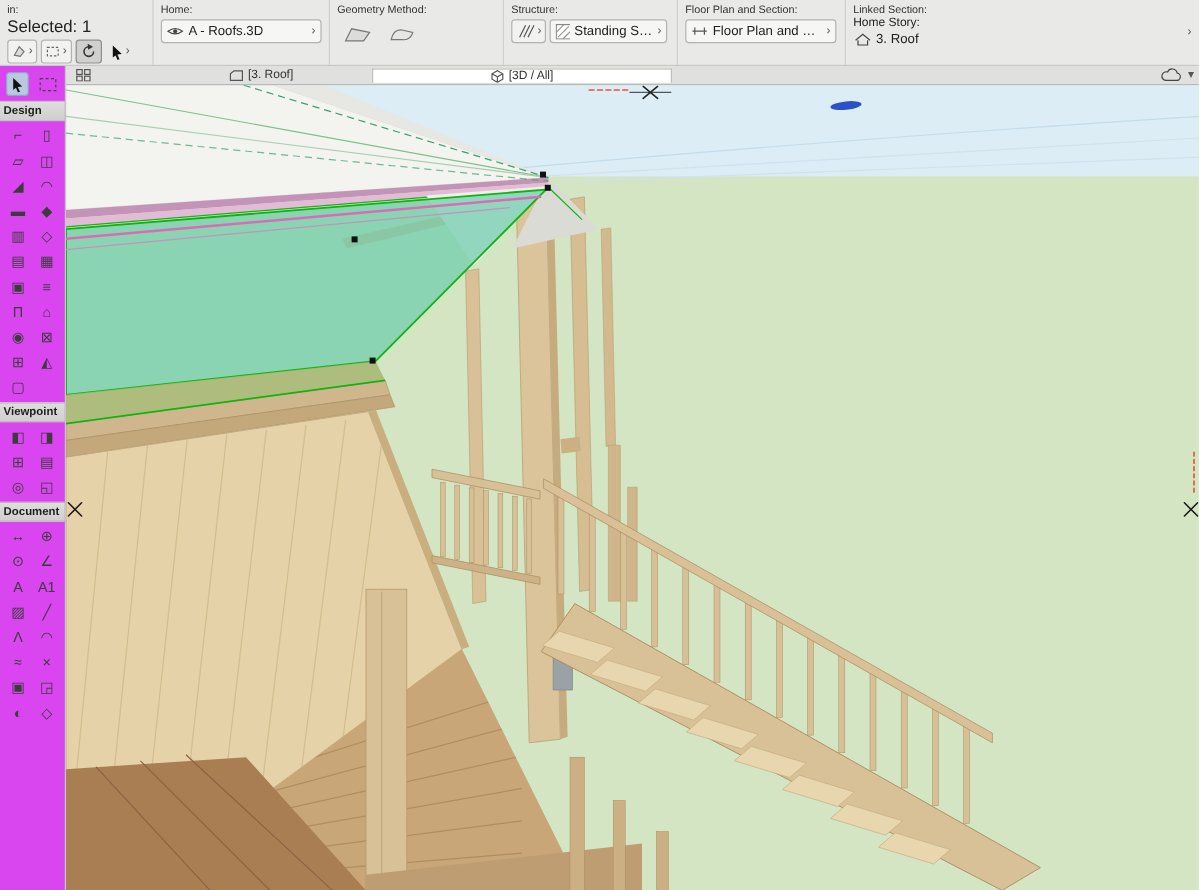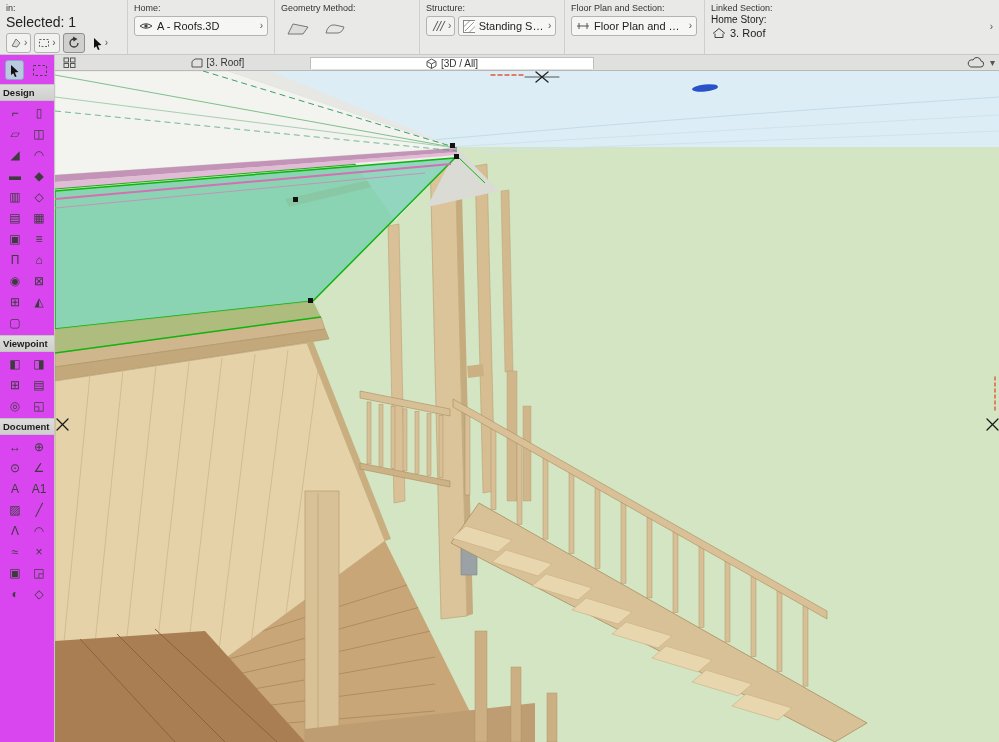--- a/index.html
+++ b/index.html
@@ -23,21 +23,21 @@
   .dd{height:20px;border:1px solid #b3b3b1;border-radius:3px;background:#f6f6f4;
       display:flex;align-items:center;padding:0 4px;gap:4px;font-size:11px;color:#222;white-space:nowrap;box-sizing:border-box;}
   .dd .dd-text{overflow:hidden;text-overflow:ellipsis;max-width:110px;}
 
   
   .tabbar{position:absolute;left:55px;top:55px;width:944px;height:16px;background:#e0e0de;
           border-bottom:1px solid #b8b8b6;display:flex;align-items:center;font-size:10px;color:#333;box-sizing:border-box;}
   .tab{display:flex;align-items:center;justify-content:center;gap:4px;box-sizing:border-box;}
   .tab-gutter{width:70px;display:flex;align-items:center;padding-left:8px;box-sizing:border-box;}
   .tab.t1{width:185px;}
-  .tab.active{width:284px;background:#fff;border:1px solid #bfbfbd;border-bottom:none;}
+  .tab.active{width:250px;background:#fff;border:1px solid #bfbfbd;border-bottom:none;}
   .tab-spacer{flex:1;}
   .tab-right{display:flex;align-items:center;gap:2px;padding-right:4px;}
 
   
   .toolbox{position:absolute;left:0;top:55px;width:55px;height:687px;background:#d946ef;
            border-right:1px solid #c6c6c4;box-sizing:border-box;}
   .tb-top{display:flex;gap:7px;padding:5px 5px 4px;}
   .tile{width:22px;height:20px;display:flex;align-items:center;justify-content:center;border-radius:3px;}
   .tile.sel{background:#b9c9e0;border:1px solid #8fa6c6;box-sizing:border-box;}
   .tb-header{background:linear-gradient(#dddddb,#cfcfcd);border-top:1px solid #c2c2c0;border-bottom:1px solid #c2c2c0;

